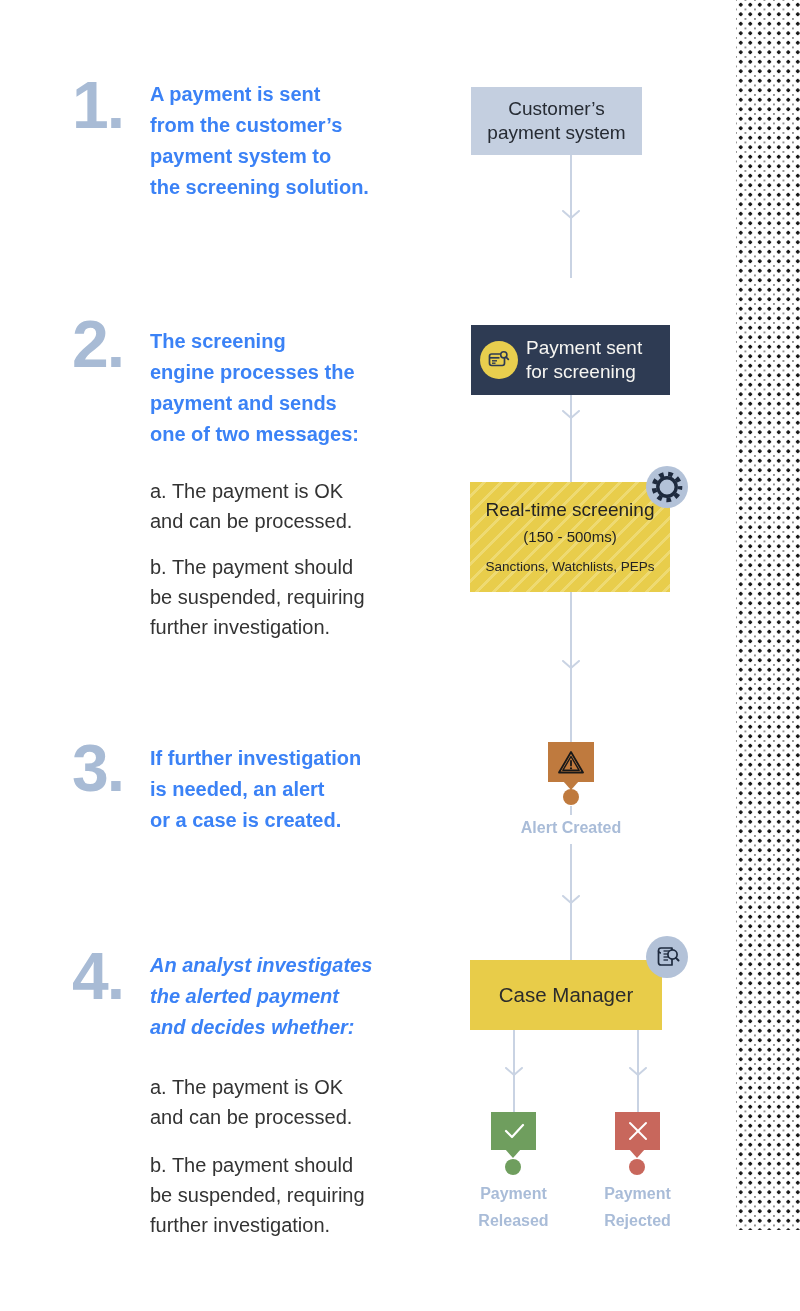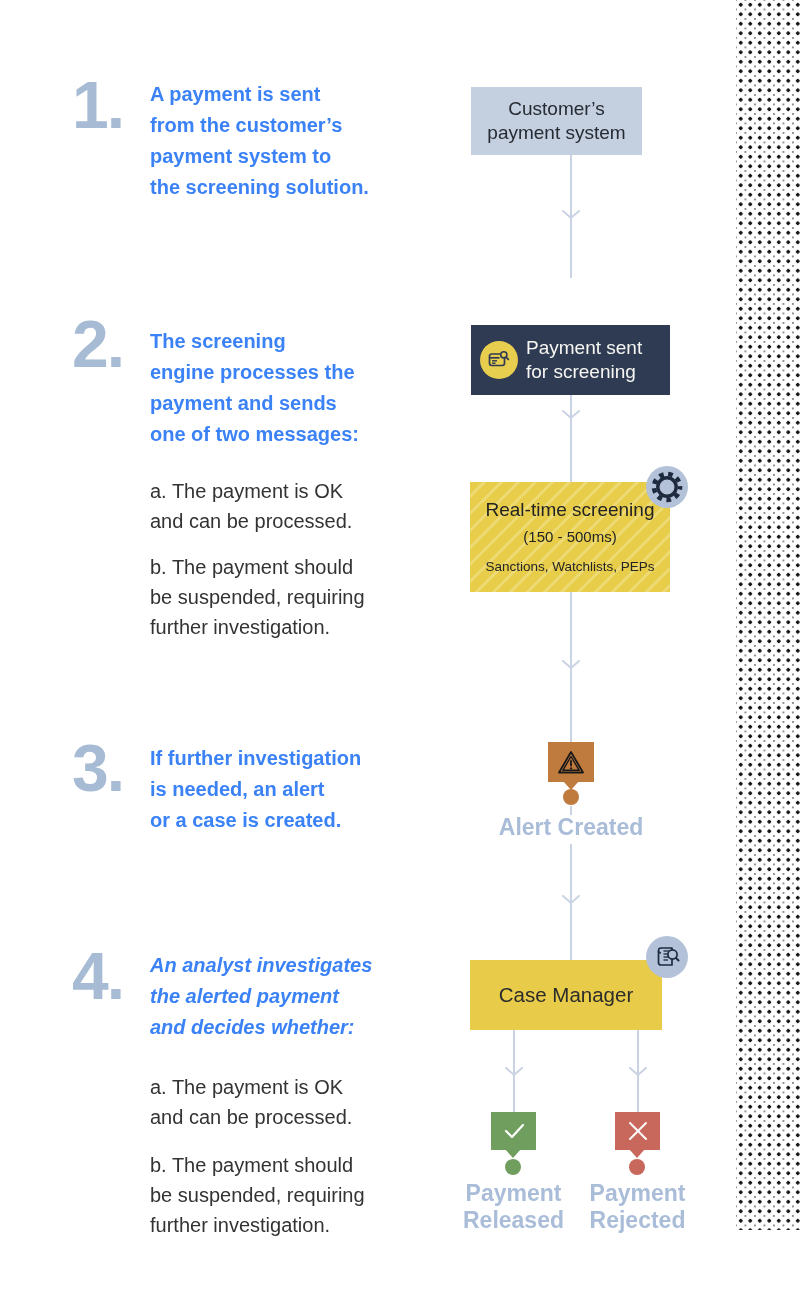--- a/index.html
+++ b/index.html
@@ -62,21 +62,21 @@
     display:flex;align-items:center;justify-content:center;
   }
   .gear-badge{left:646px;top:466px;}
   .doc-badge{left:646px;top:936px;}
   .marker{position:absolute;display:flex;align-items:center;justify-content:center;}
   .alert-marker{left:548px;top:742px;width:46px;height:40px;background:#bf7a3e;}
   .ptr{position:absolute;width:0;height:0;border-left:8px solid transparent;border-right:8px solid transparent;}
   .dot{position:absolute;width:16px;height:16px;border-radius:50%;}
   .flow-label{
     position:absolute;text-align:center;font-weight:bold;color:#a9bcd8;
-    font-size:23px;line-height:27px;white-space:pre-line;
+    font-size:16px;line-height:27px;white-space:pre-line;
   }
   .box-case{
     left:470px;top:960px;width:192px;height:70px;background:#e8cc49;
     font-size:20.5px;color:#2b2b2b;
   }
   .result-marker{width:45px;height:38px;}
   .released-marker{left:491px;top:1112px;background:#6f9e5e;}
   .rejected-marker{left:615px;top:1112px;background:#c8675c;}
 </style>
 </head>

